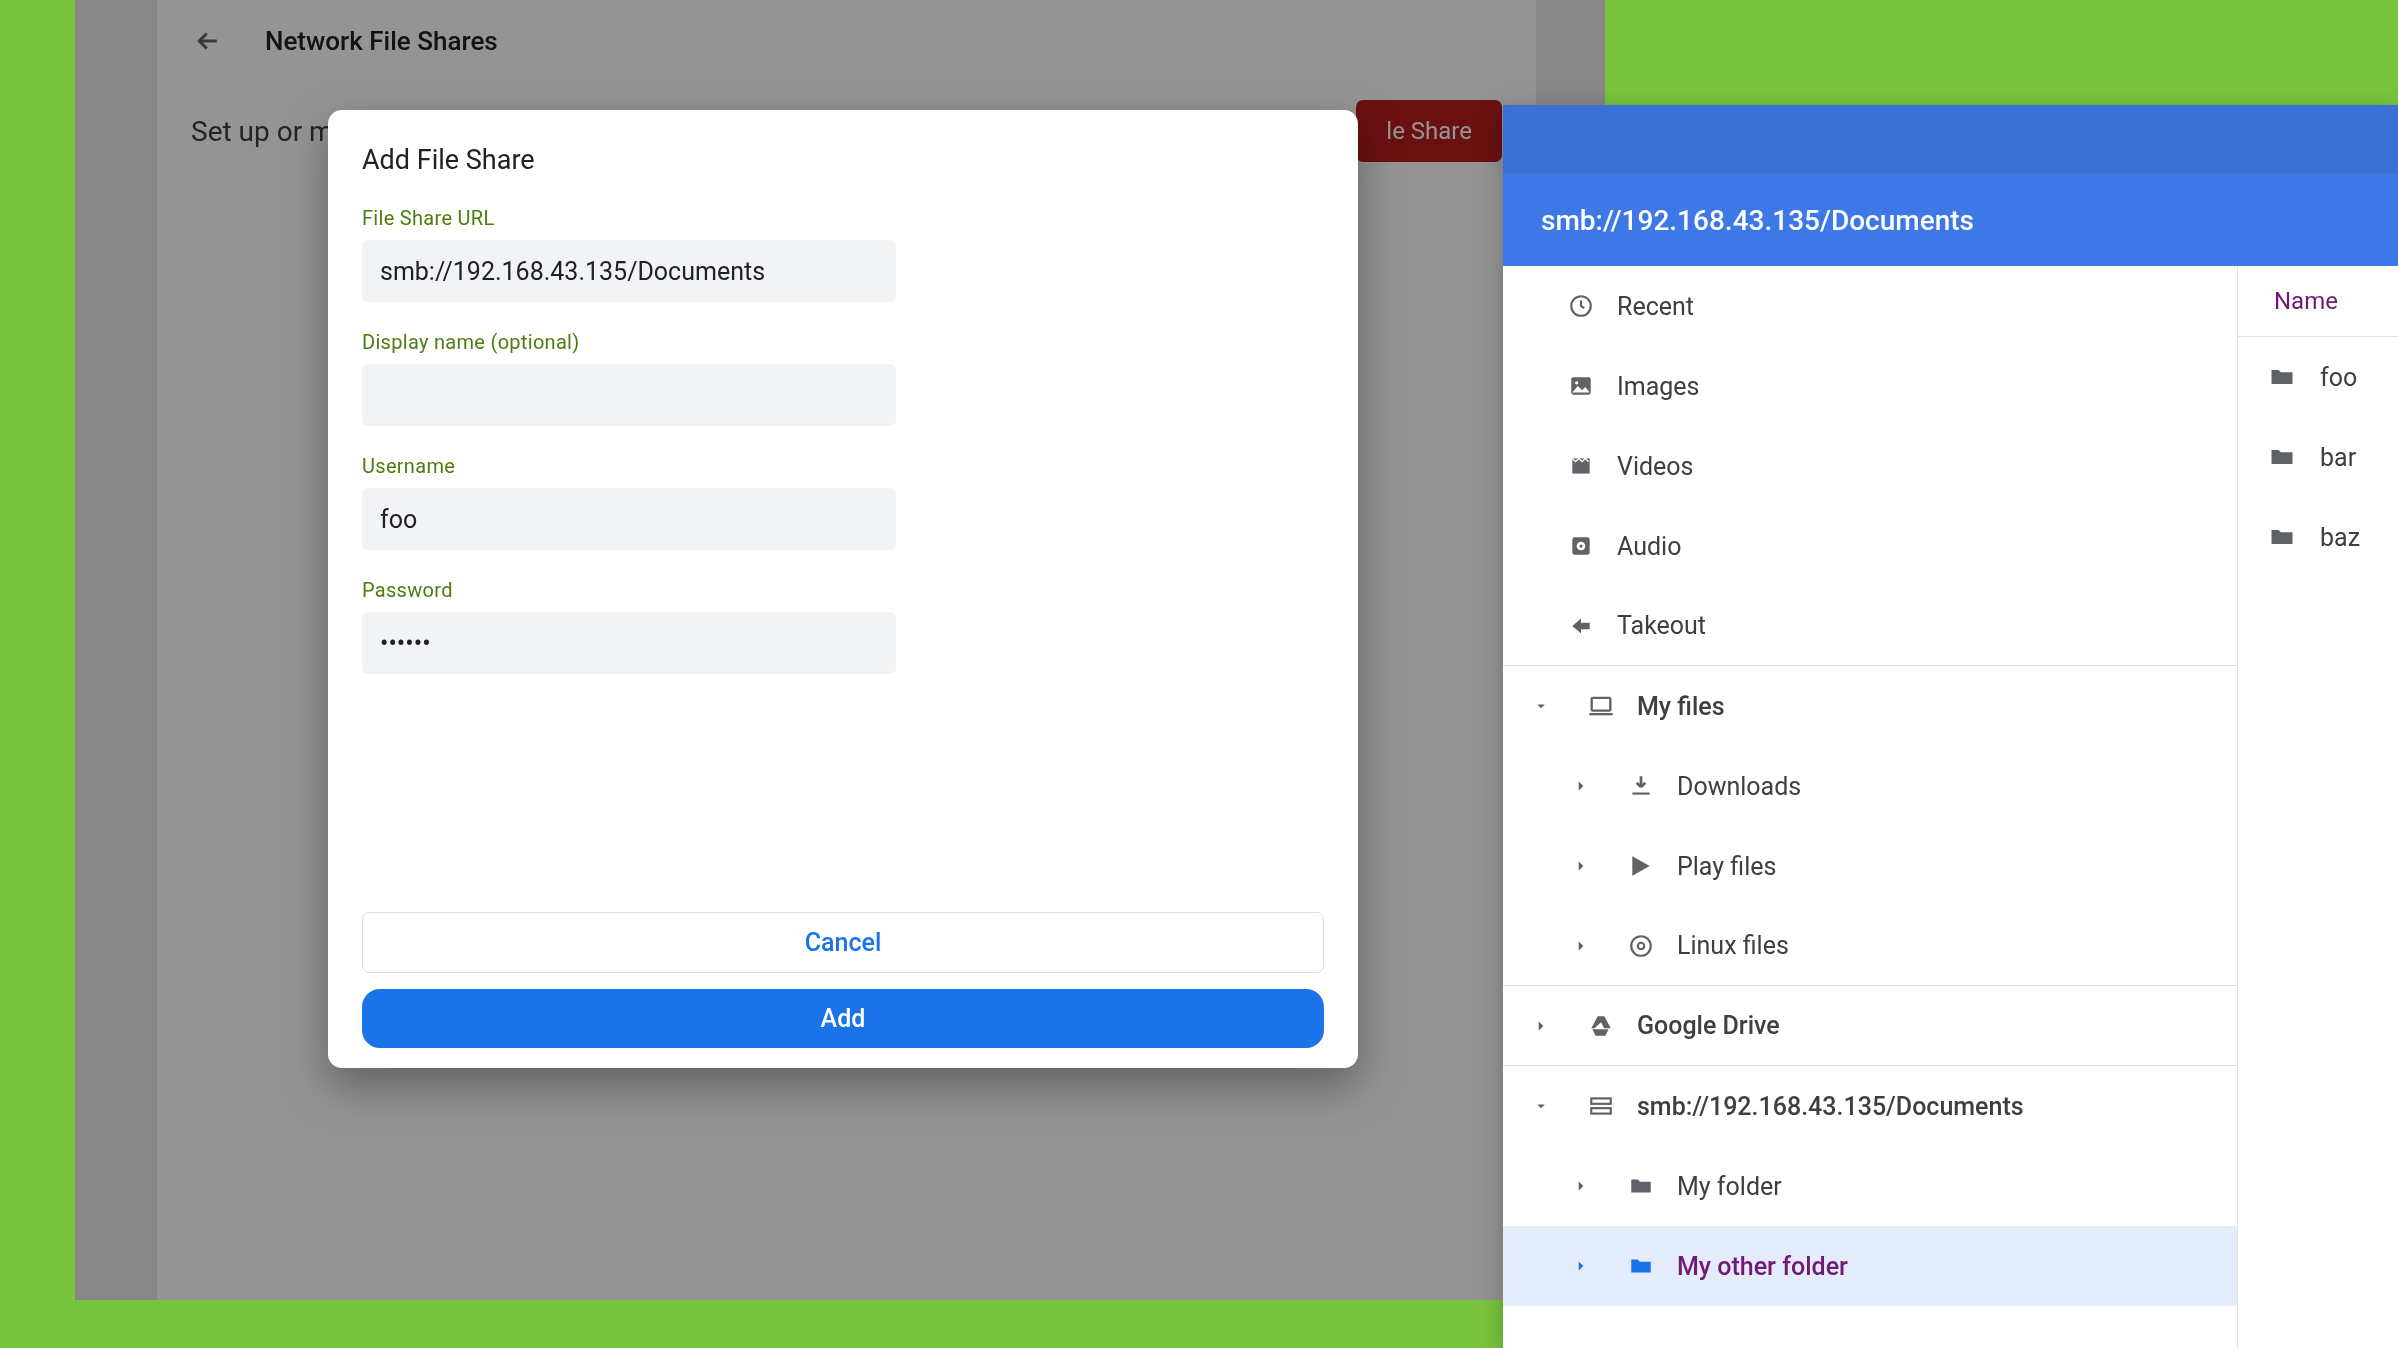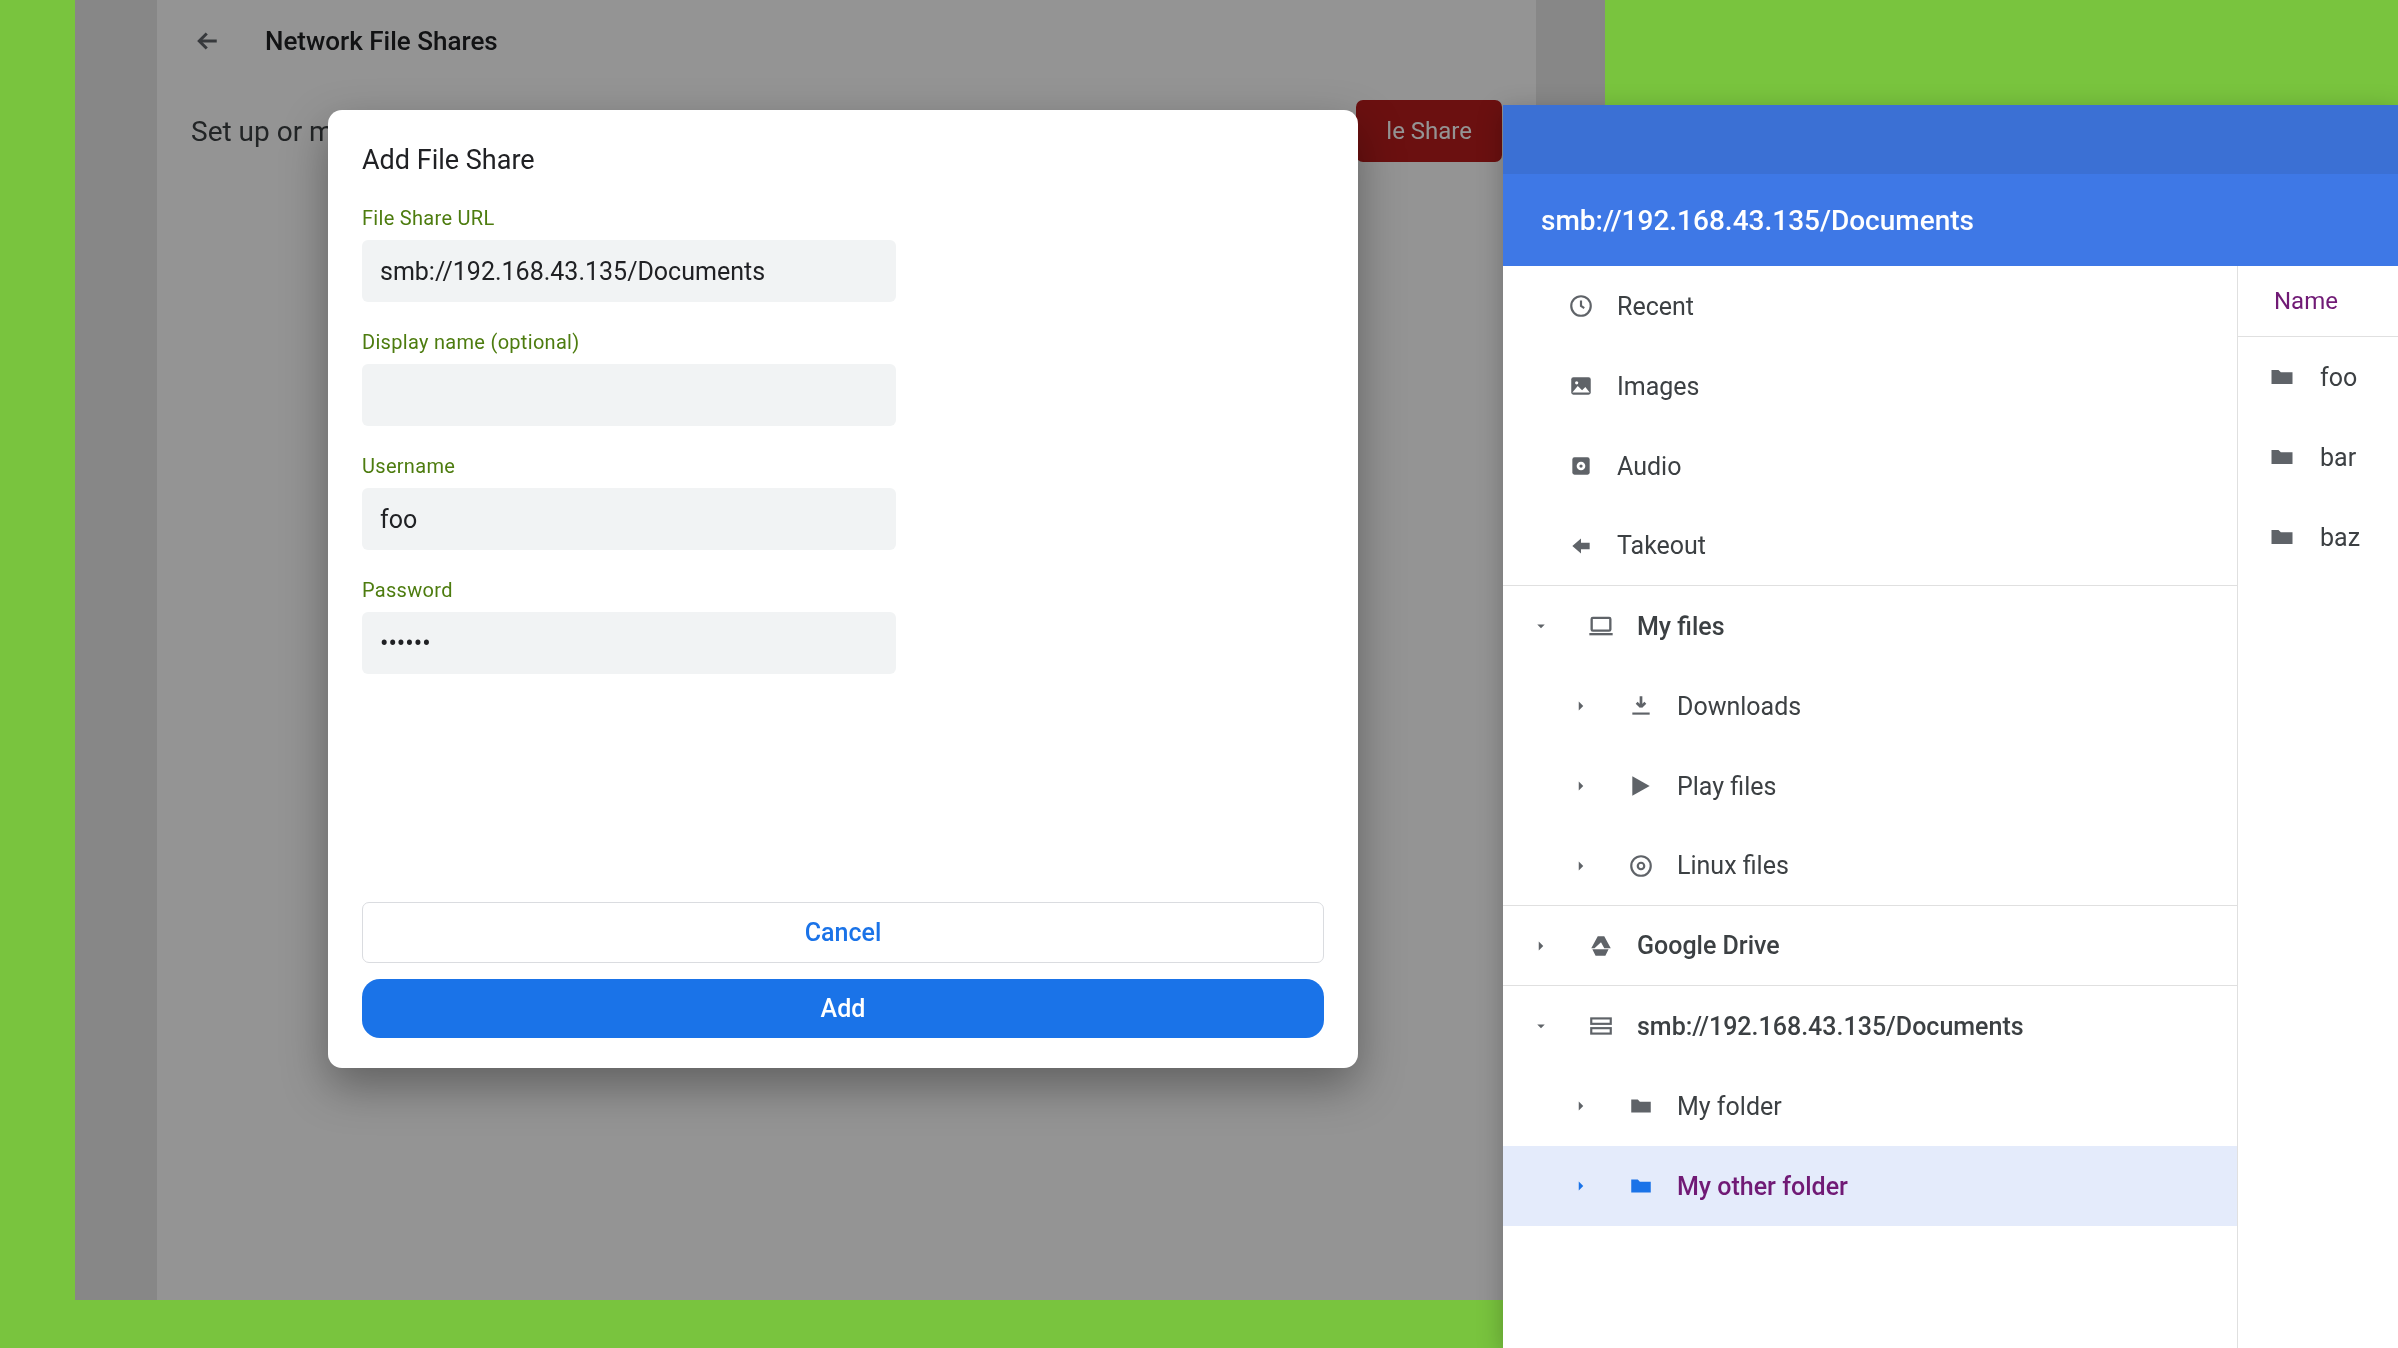--- a/index.html
+++ b/index.html
@@ -44,21 +44,21 @@
   }
 
   
   .dialog {
     position: absolute;
     left: 328px; top: 110px;
     width: 1030px; height: 958px;
     background: #fff;
     border-radius: 14px;
     box-shadow: 0 18px 45px rgba(0,0,0,0.35);
-    padding: 34px 34px 30px 34px;
+    padding: 34px 34px 20px 34px;
     display: flex; flex-direction: column;
   }
   .dialog-title { font-size: 27px; color: #202124; font-weight: 400; margin-bottom: 30px; }
   .field-label { font-size: 20px; color: #4d7c0f; letter-spacing: 0.3px; margin-bottom: 10px; }
   .text-input {
     width: 534px; height: 62px;
     background: #f1f3f4; border: none; border-radius: 6px;
     padding: 0 18px; font-size: 25px; color: #202124;
     margin-bottom: 28px;
   }
@@ -179,20 +179,29 @@
         <span class="icon">
           <svg width="26" height="26" viewBox="0 0 24 24" fill="currentColor">
               <rect x="3" y="4" width="18" height="16" rx="2"></rect>
               <circle cx="8" cy="9" r="1.5" fill="#fff"></circle>
               <path d="M4 18l5-6 4 4 3-3 4 5z" fill="#fff"></path>
             </svg>
         </span>
         <span>Images</span>
       </div>
 
+      <div class="side-item">
+        <span class="icon">
+          <svg width="26" height="26" viewBox="0 0 24 24" fill="currentColor">
+              <path d="M4 5h16v14H4z"></path>
+              <path d="M4 5l3 3 3-3 3 3 3-3 3 3" stroke="#fff" stroke-width="1.2" fill="none"></path>
+            </svg>
+        </span>
+        <span>Videos</span>
+      </div>
 
       <div class="side-item">
         <span class="icon">
           <svg width="26" height="26" viewBox="0 0 24 24" fill="currentColor">
               <rect x="4" y="4" width="16" height="16" rx="2"></rect>
               <circle cx="12" cy="12" r="4" fill="#fff"></circle>
               <circle cx="12" cy="12" r="1.5" fill="currentColor"></circle>
             </svg>
         </span>
         <span>Audio</span>

